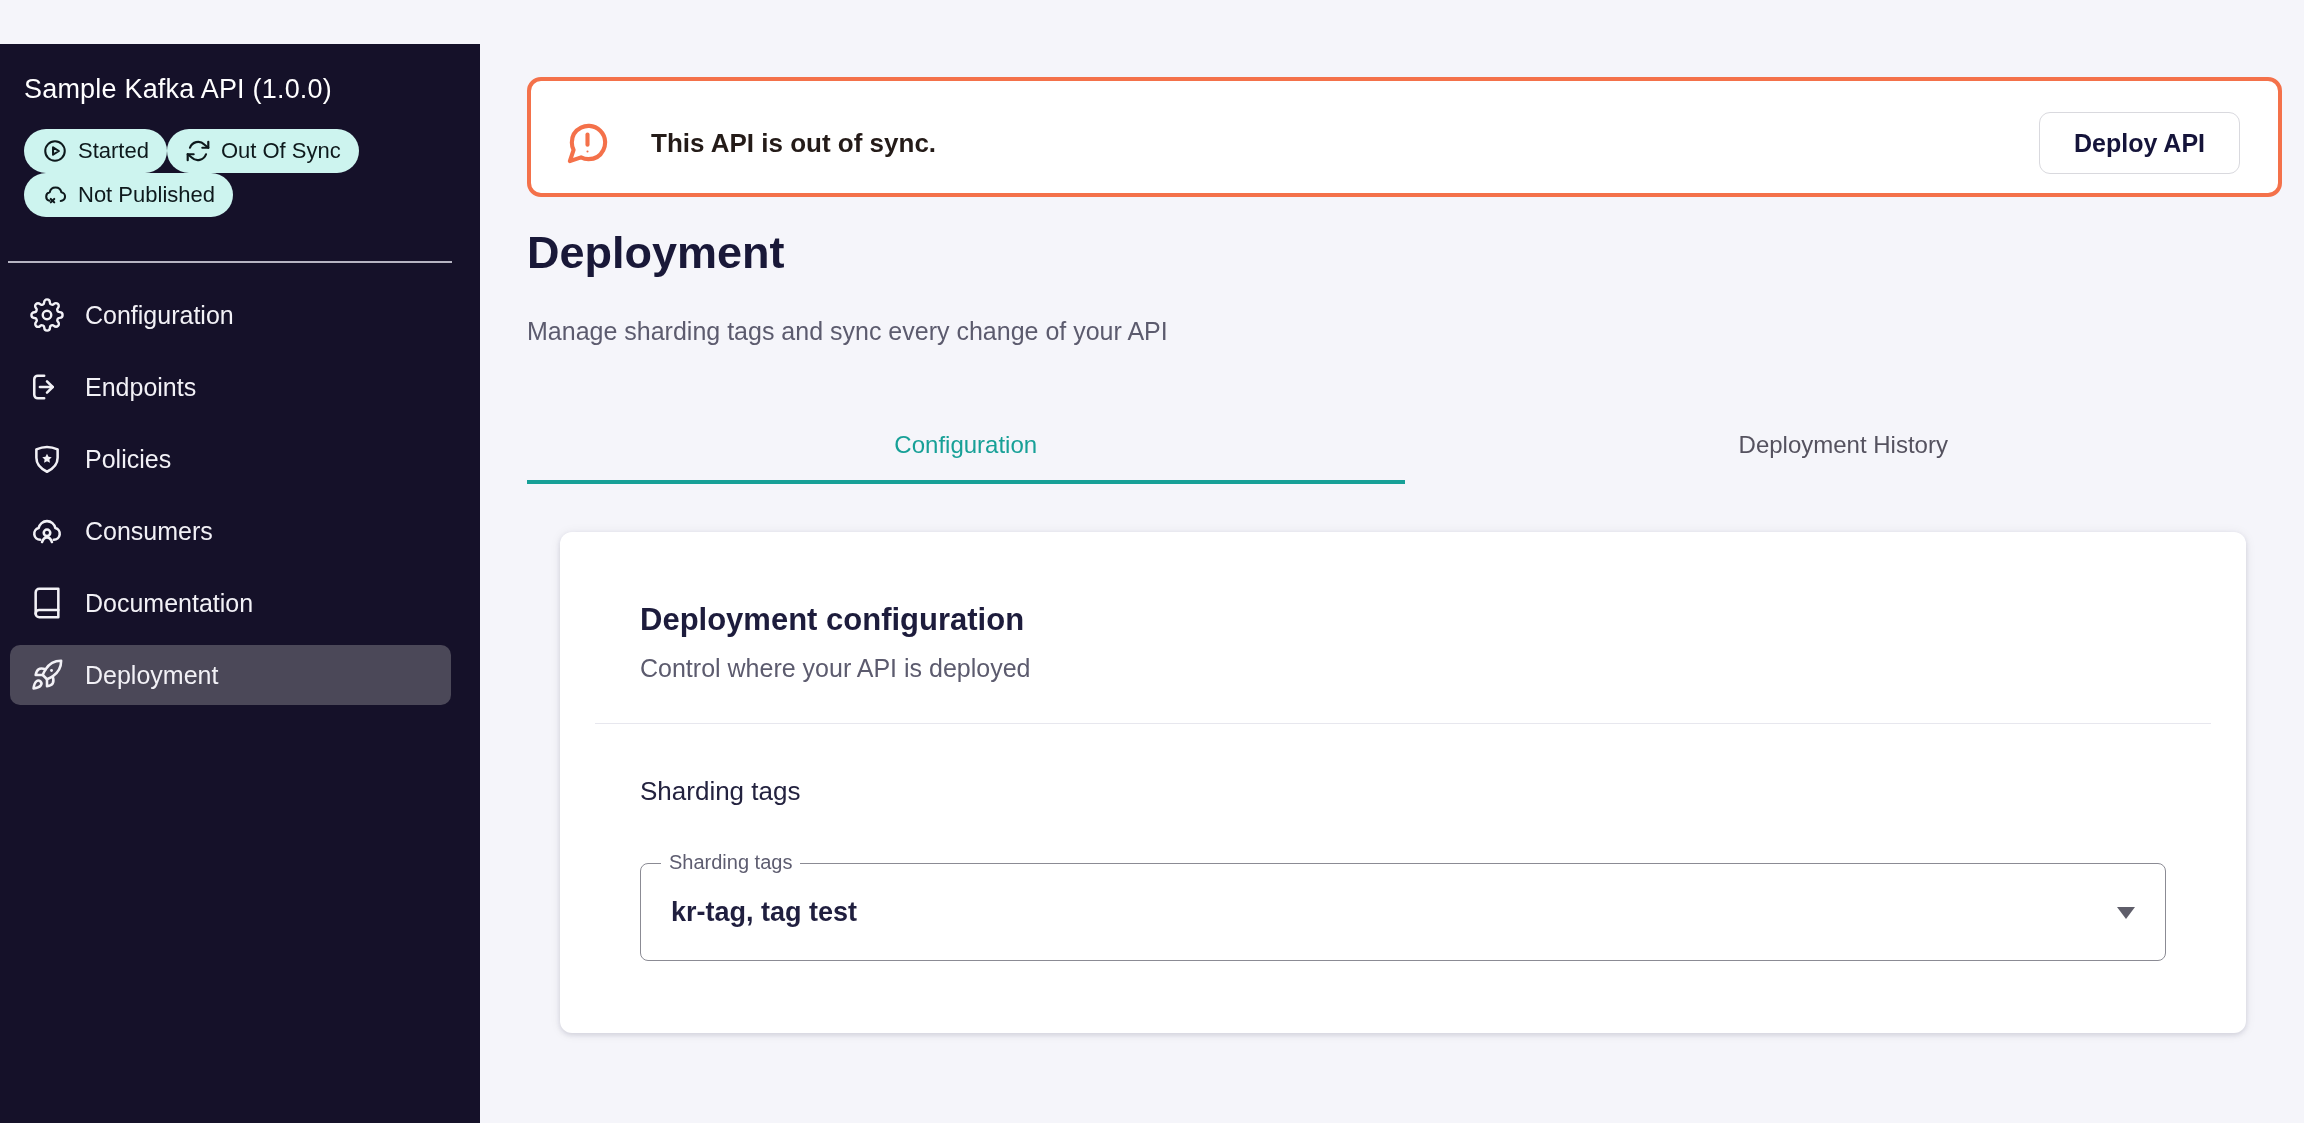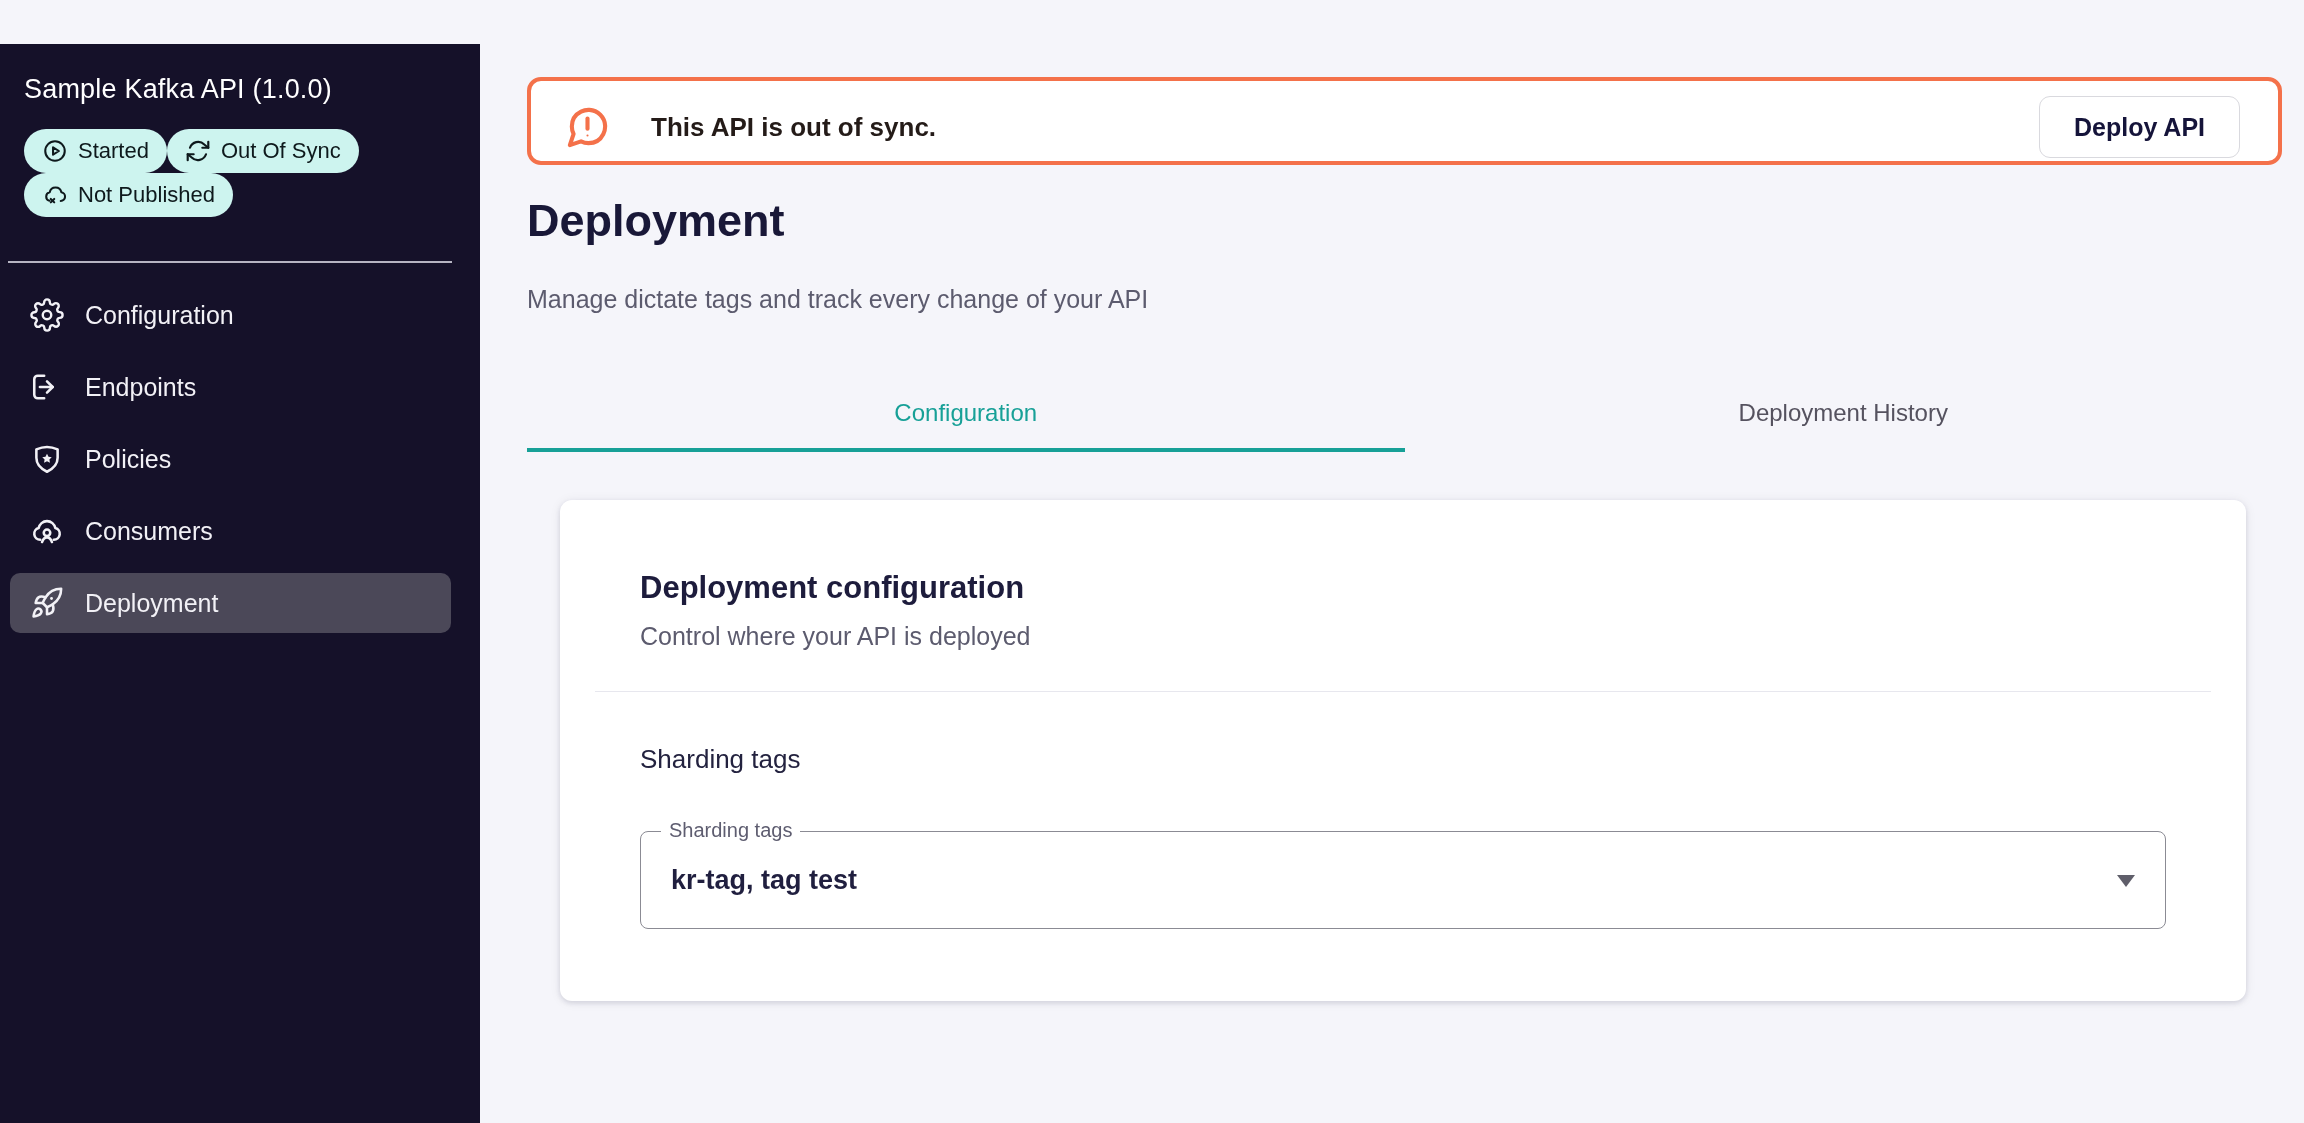--- a/index.html
+++ b/index.html
@@ -44,21 +44,21 @@
     border-radius: 10px; font-size: 25px; color: #f2f1f6; cursor: pointer;
   }
   .nav-item.active { background: #4b4858; }
   .nav-item svg { width: 34px; height: 34px; display: block; flex-shrink: 0; }
 
   
   .main { flex: 1; padding: 33px 22px 0 47px; }
 
   .banner {
     display: flex; align-items: center;
-    height: 88px; background: #ffffff;
+    height: 120px; background: #ffffff;
     border: 4px solid #f4714a; border-radius: 14px;
     padding: 12px 38px 0 33px;
   }
   .banner-icon svg { width: 47px; height: 47px; display: block; color: #f4714a; }
   .banner-message {
     margin-left: 40px; font-size: 26px; font-weight: bold; color: #241b18;
   }
   .deploy-btn {
     margin-left: auto; height: 62px; padding: 0 34px;
     background: #ffffff; border: 1px solid #d9d9de; border-radius: 11px;
@@ -193,20 +193,29 @@
         <span>
           <svg viewBox="0 0 24 24" fill="none" stroke="#f2f1f6" stroke-width="1.8" stroke-linecap="round" stroke-linejoin="round">
             <path d="M16.8 18.2a4.2 4.2 0 0 0 1.1-8.25 6 6 0 0 0-11.8 0 4.2 4.2 0 0 0 1.1 8.25"></path>
             <circle cx="12" cy="13.3" r="2.3"></circle>
             <path d="M8.5 19.8c.7-2.2 1.95-3.3 3.5-3.3s2.8 1.1 3.5 3.3"></path>
           </svg>
         </span>
         <span>Consumers</span>
       </div>
 
+      <div class="nav-item">
+        <span>
+          <svg viewBox="0 0 24 24" fill="none" stroke="#f2f1f6" stroke-width="1.8" stroke-linecap="round" stroke-linejoin="round">
+            <path d="M4 19.5A2.5 2.5 0 0 1 6.5 17H20"></path>
+            <path d="M6.5 2H20v20H6.5A2.5 2.5 0 0 1 4 19.5v-15A2.5 2.5 0 0 1 6.5 2z"></path>
+          </svg>
+        </span>
+        <span>Documentation</span>
+      </div>
 
       <div class="nav-item active">
         <span>
           <svg viewBox="0 0 24 24" fill="none" stroke="#f2f1f6" stroke-width="1.8" stroke-linecap="round" stroke-linejoin="round">
             <path d="M4.5 16.5c-1.5 1.26-2 5-2 5s3.74-.5 5-2c.71-.84.7-2.13-.09-2.91a2.18 2.18 0 0 0-2.91-.09z"></path>
             <path d="M12 15l-3-3a22 22 0 0 1 2-3.95A12.88 12.88 0 0 1 22 2c0 2.72-.78 7.5-6 11a22.35 22.35 0 0 1-4 2z"></path>
             <path d="M9 12H4s.55-3.03 2-4c1.62-1.08 5 0 5 0"></path>
             <path d="M12 15v5s3.03-.55 4-2c1.08-1.62 0-5 0-5"></path>
             <circle cx="15.2" cy="8.8" r="1" fill="#f2f1f6" stroke="none"></circle>
           </svg>
@@ -225,21 +234,21 @@
           <path d="M21 11.5a8.38 8.38 0 0 1-.9 3.8 8.5 8.5 0 0 1-7.6 4.7 8.38 8.38 0 0 1-3.8-.9L3 21l1.9-5.7a8.38 8.38 0 0 1-.9-3.8 8.5 8.5 0 0 1 4.7-7.6 8.38 8.38 0 0 1 3.8-.9h.5a8.48 8.48 0 0 1 8 8z"></path>
           <line x1="12" y1="7.4" x2="12" y2="12.6"></line>
           <circle cx="12" cy="16.1" r="0.55" fill="currentColor" stroke="none"></circle>
         </svg>
       </span>
       <span class="banner-message">This API is out of sync.</span>
       <button class="deploy-btn">Deploy API</button>
     </div>
 
     <h2 class="page-title">Deployment</h2>
-    <p class="page-subtitle">Manage dictate tags and track every change of your API</p>
+    <p class="page-subtitle">Manage sharding tags and sync every change of your API</p>
 
     <div class="tabs">
       <div class="tab active">Configuration</div>
       <div class="tab">Deployment History</div>
     </div>
 
     <section class="card">
       <h3 class="card-title">Deployment configuration</h3>
       <p class="card-subtitle">Control where your API is deployed</p>
       <hr class="card-divider">

